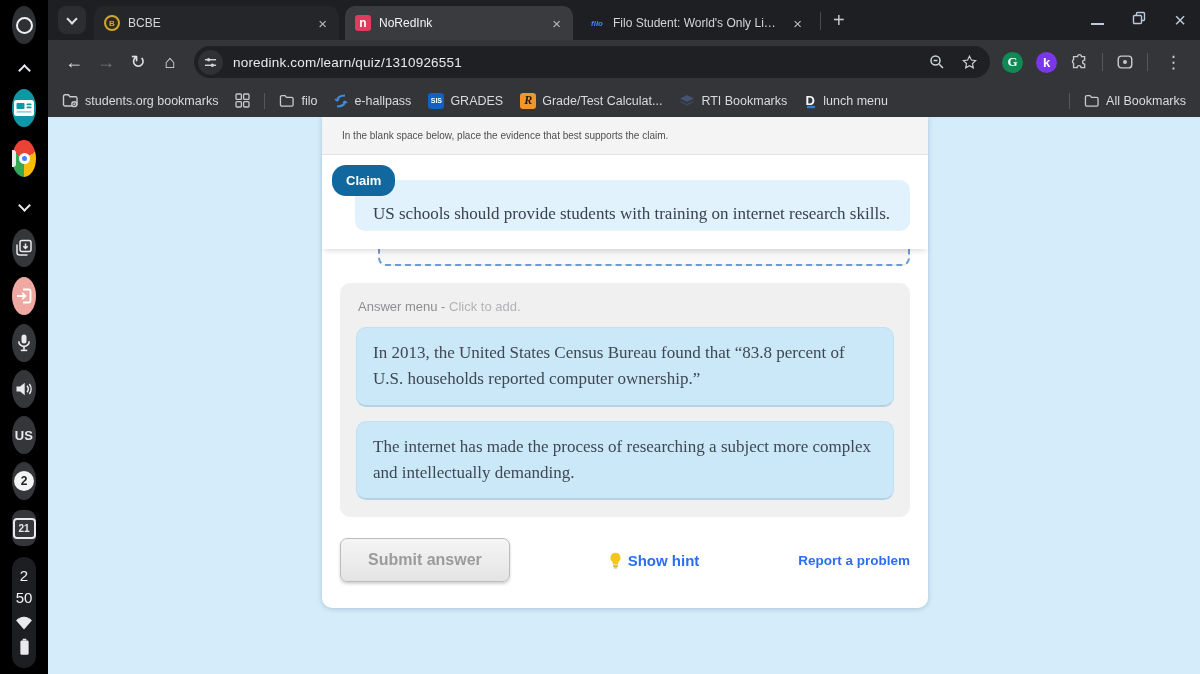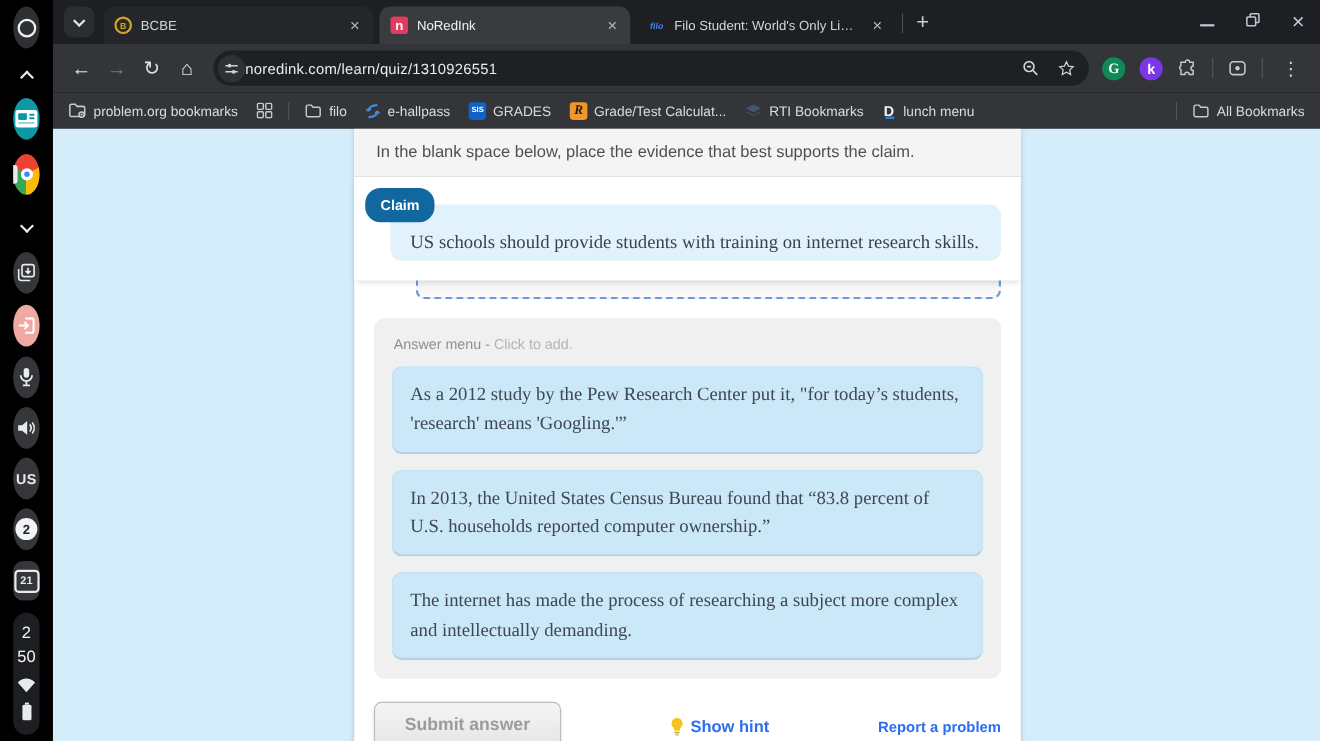--- a/index.html
+++ b/index.html
@@ -45,21 +45,21 @@
   .tab-divider { width:1px; height:18px; background:#4a4c50; margin:0 6px 10px; }
   .newtab-btn { color:#c9cbce; font-size:20px; font-weight:400; margin-bottom:8px; padding:0 6px; }
   .win-controls { position:absolute; right:14px; top:0; height:40px; display:flex; align-items:center; gap:28px; color:#bdc8da; }
   .min-bar { width:13px; border-top:2px solid #bdc8da; display:inline-block; }
   .close-x { font-size:20px; line-height:1; }
 
   
   .toolbar { height:44px; background:#333539; display:flex; align-items:center; padding:0 10px; flex:none; }
   .nav-btn { width:32px; height:32px; display:flex; align-items:center; justify-content:center; font-size:18px; color:#dfe1e5; border-radius:50%; flex:none; }
   .nav-btn.dim { color:#73767b; }
-  .omnibox { flex:1; height:32px; background:#1e2023; border-radius:16px; margin:0 8px; display:flex; align-items:center; padding:0 12px 0 4px; min-width:0; }
+  .omnibox { flex:1; height:32px; background:#1e2023; border-radius:16px; margin:0 8px; display:flex; align-items:center; padding:0 12px 0 4px; gap:10px; min-width:0; }
   .site-chip { width:25px; height:25px; border-radius:50%; background:#2f3135; display:flex; align-items:center; justify-content:center; flex:none; }
   .url-text { color:#e8eaed; font-size:13.5px; letter-spacing:.2px; white-space:nowrap; overflow:hidden; flex:1; }
   .omni-right { display:flex; align-items:center; gap:16px; flex:none; }
   .ext-icons { display:flex; align-items:center; gap:13px; padding:0 4px; flex:none; }
   .ext-circle { width:21px; height:21px; border-radius:50%; display:flex; align-items:center; justify-content:center; color:#fff; font-weight:700; }
   .grammarly { background:#0f8a55; font-size:13px; font-family:"Liberation Serif",serif; }
   .kami { background:#7c36e9; font-size:13px; }
   .tb-divider { width:1px; height:18px; background:#55575b; }
   .dots { color:#cfd2d6; font-size:17px; padding:0 4px; }
 
@@ -68,21 +68,21 @@
   .bm-item { display:flex; align-items:center; gap:6px; margin-right:17px; white-space:nowrap; }
   .bm-divider { width:1px; height:16px; background:#55575b; margin:0 14px 0 0; }
   .bm-spacer { flex:1; }
   .sq-icon { width:16px; height:16px; border-radius:3px; display:flex; align-items:center; justify-content:center; flex:none; }
   .sis { background:#1261c4; color:#fff; font-size:7px; font-weight:700; }
   .rcalc { background:#f0962d; color:#26180a; font-family:"Liberation Serif",serif; font-style:italic; font-weight:700; font-size:12px; }
 
   
   .page { flex:1; background:#d5ecfa; position:relative; overflow:hidden; }
   .quiz-card { position:absolute; left:274px; top:0; width:606px; background:#fff; border-radius:0 0 10px 10px; box-shadow:0 1px 5px rgba(40,80,110,.25); }
-  .question-bar { background:#f4f4f5; border-bottom:1px solid #e3e3e5; padding:13px 20px; font-size:15px; color:#4f4f52; border-radius:0; }
+  .question-bar { background:#f4f4f5; border-bottom:1px solid #e3e3e5; padding:13px 20px; font-size:10px; color:#4f4f52; border-radius:0; }
   .claim-section { position:relative; background:#fff; padding:12px 18px 10px; z-index:2; box-shadow:0 4px 5px -2px rgba(0,0,0,.13); }
   .claim-pill { position:absolute; top:10px; left:10px; background:#10689e; color:#fff; font-size:13px; font-weight:700; padding:8px 14px; border-radius:14px; z-index:3; }
   .claim-box { margin:13px 0 8px 15px; background:#e2f2fc; border-radius:10px; padding:24px 18px 7px; font-family:"Liberation Serif",serif; font-size:17px; color:#3a424e; }
   .dropzone { position:relative; z-index:1; margin:-13px 18px 0 56px; height:30px; border:2px dashed #6d9ad6; border-radius:8px; background:linear-gradient(#ededee,#fbfbfb); }
   .answer-panel { margin:17px 18px 0; background:#f0f0f1; border-radius:10px; padding:14px 16px 3px; }
   .answer-label { font-size:13px; color:#8e8e91; margin:2px 0 13px 2px; }
   .answer-label .hint-part { color:#b3b3b6; }
   .option-card { background:#cbe8f9; border-radius:10px; border:1px solid #c2e0f1; border-bottom:2px solid #b4d2e3; padding:12px 16px; margin-bottom:14px; font-family:"Liberation Serif",serif; font-size:17px; line-height:1.55; color:#3f4752; }
   .footer-row { display:flex; align-items:center; justify-content:space-between; padding:21px 18px 26px; }
   .submit-btn { background:linear-gradient(#f5f5f5,#e4e4e4); border:1px solid #bcbcbc; border-radius:7px; padding:12px 27px; font-size:16px; font-weight:700; color:#9b9b9b; font-family:"Liberation Sans",sans-serif; box-shadow:0 2px 3px rgba(0,0,0,.18); }
@@ -276,21 +276,21 @@
     </div>
   </div>
 
   <div class="bookmarksbar">
     <span class="bm-item">
       <svg width="17" height="15" viewBox="0 0 17 15" fill="none" stroke="#c8cacd" stroke-width="1.4">
           <path d="M1.5 3.2 a1.5 1.5 0 0 1 1.5 -1.5 h3.4 l1.6 2 h5.5 a1.5 1.5 0 0 1 1.5 1.5 v6.3 a1.5 1.5 0 0 1 -1.5 1.5 h-10.5 a1.5 1.5 0 0 1 -1.5 -1.5 Z"></path>
           <circle cx="12.2" cy="11.2" r="2.4" fill="#333539"></circle>
           <circle cx="12.2" cy="11.2" r="1" fill="#c8cacd" stroke="none"></circle>
         </svg>
-      <span>problem.org bookmarks</span>
+      <span>students.org bookmarks</span>
     </span>
     <span class="bm-item" style="margin-right:14px;">
       <svg width="15" height="15" viewBox="0 0 15 15" fill="none" stroke="#c8cacd" stroke-width="1.3">
           <rect x="1" y="1" width="5.4" height="5.4" rx="1"></rect>
           <rect x="8.6" y="1" width="5.4" height="5.4" rx="1"></rect>
           <rect x="1" y="8.6" width="5.4" height="5.4" rx="1"></rect>
           <rect x="8.6" y="8.6" width="5.4" height="5.4" rx="1"></rect>
         </svg>
     </span>
     <span class="bm-divider"></span>
@@ -348,21 +348,20 @@
         <span class="claim-pill">Claim</span>
         <div class="claim-box">US schools should provide students with training on internet research skills.</div>
       </div>
 
       <div class="dropzone"></div>
 
       <div class="answer-panel">
         <div class="answer-label">
           <span>Answer menu - </span><span class="hint-part">Click to add.</span>
         </div>
-        <div class="option-card">As a 2012 study by the Pew Research Center put it, "for today’s students, 'research' means 'Googling.'”</div>
         <div class="option-card">In 2013, the United States Census Bureau found that “83.8 percent of U.S. households reported computer ownership.”</div>
         <div class="option-card">The internet has made the process of researching a subject more complex and intellectually demanding.</div>
       </div>
 
       <div class="footer-row">
         <button class="submit-btn">Submit answer</button>
         <span class="hint-link">
           <svg width="13" height="17" viewBox="0 0 13 17">
               <path d="M6.5 0.8 a5 5 0 0 1 3 9 l-.5 2.6 h-5 l-.5 -2.6 a5 5 0 0 1 3 -9 Z" fill="#f6c51d"></path>
               <rect x="3.9" y="13.2" width="5.2" height="1.5" rx=".7" fill="#d1a90e"></rect>

